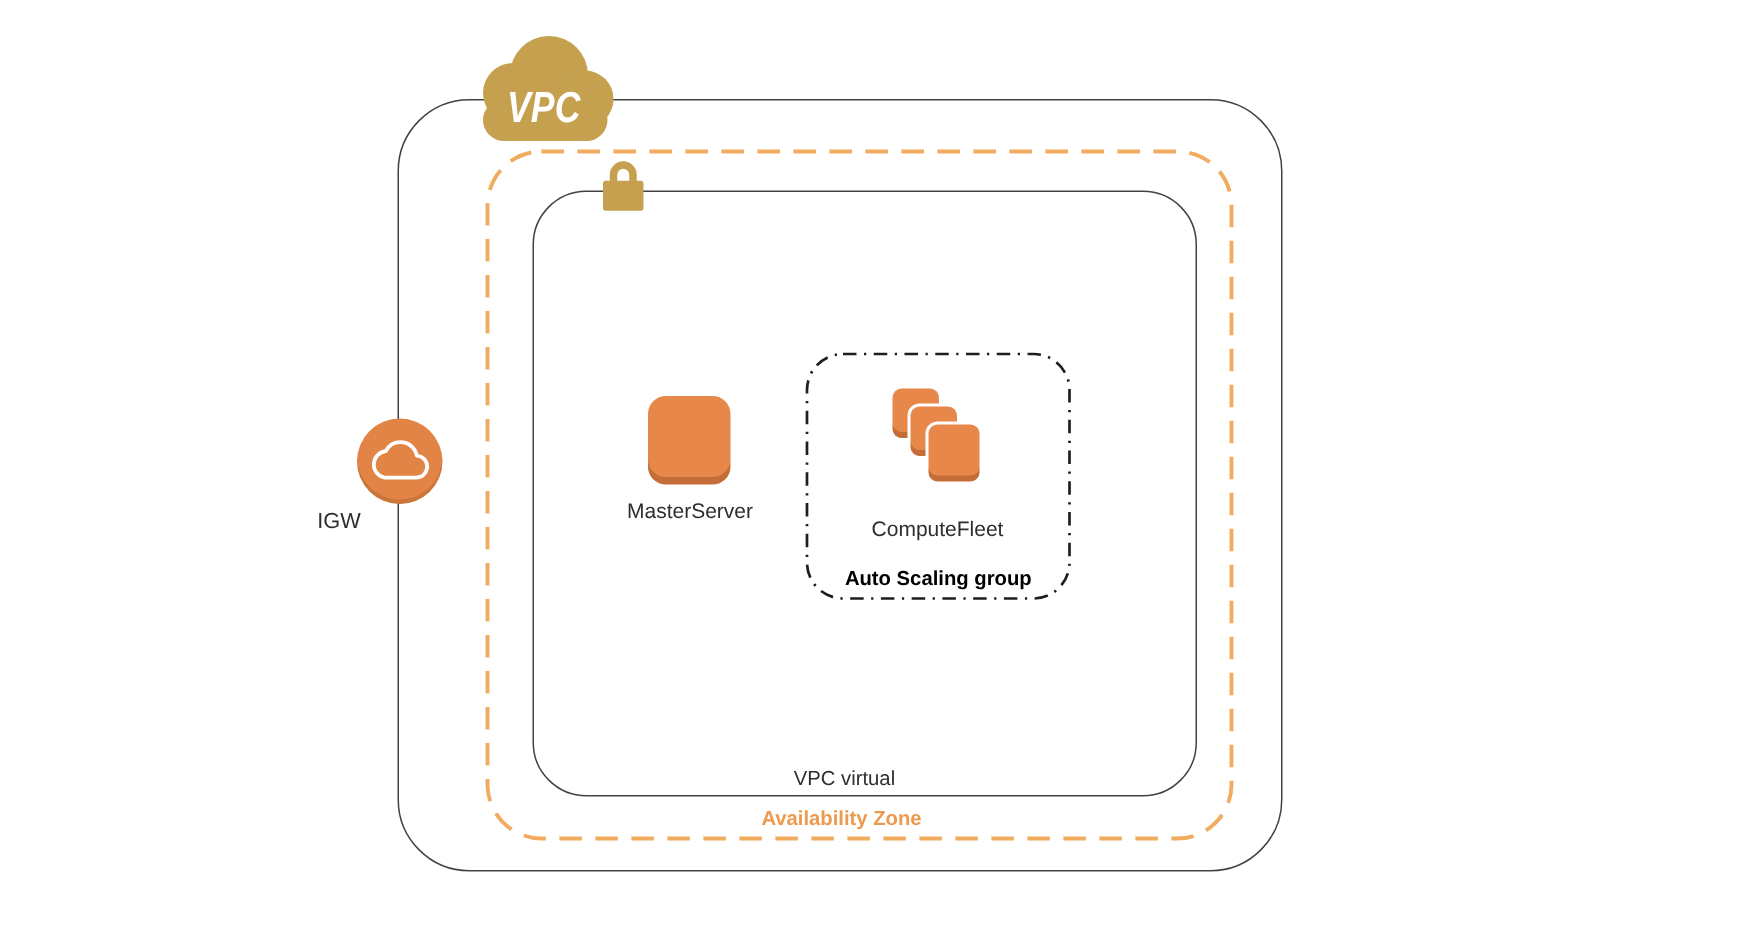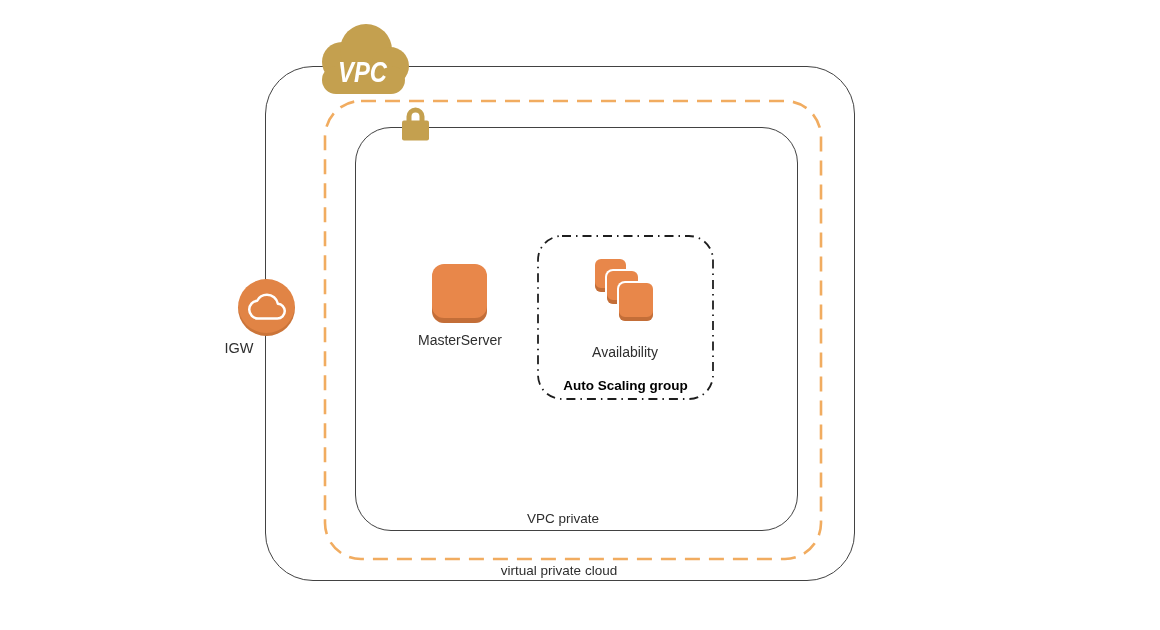--- a/index.html
+++ b/index.html
@@ -53,21 +53,21 @@
   .fleet-square {
     background:#E8874A; border-radius:6px;
     box-shadow: 0 0 0 2px #ffffff, inset 0 -4px 0 rgba(150,80,35,.45);
   }
   .fleet-back  { left:595px; top:259px; width:31px; height:33px; }
   .fleet-mid   { left:607px; top:271px; width:31px; height:33px; }
   .fleet-front { left:619px; top:283px; width:34px; height:38px; }
 
   
   .lbl { color:#2e2e2e; text-align:center; line-height:1.1; }
-  .igw-label       { left:204px; top:341px; width:70px;  font-size:14.5px; }
+  .igw-label       { left:191px; top:341px; width:70px;  font-size:14.5px; }
   .master-label    { left:395px; top:333px; width:130px; font-size:14px; }
   .fleet-label     { left:560px; top:345px; width:130px; font-size:14px; }
   .asg-label       { left:537px; top:379px; width:177px; font-size:13.5px; font-weight:bold; color:#000000; }
   .subnet-label    { left:483px; top:512px; width:160px; font-size:13.5px; }
   .az-label        { left:461px; top:539px; width:200px; font-size:13.5px; font-weight:bold; color:#EC9A4E; }
   .vpc-bottom-label{ left:459px; top:564px; width:200px; font-size:13.5px; }
 </style>
 </head>
 <body>
 
@@ -108,20 +108,20 @@
     </svg>
   </div>
   <div class="abs lbl igw-label">IGW</div>
 
   <div class="abs master-icon"></div>
   <div class="abs lbl master-label">MasterServer</div>
 
   <div class="abs fleet-square fleet-back"></div>
   <div class="abs fleet-square fleet-mid"></div>
   <div class="abs fleet-square fleet-front"></div>
-  <div class="abs lbl fleet-label">Availability</div>
+  <div class="abs lbl fleet-label">ComputeFleet</div>
 
   <div class="abs lbl asg-label">Auto Scaling group</div>
 
-  <div class="abs lbl subnet-label">VPC private</div>
-  <div class="abs lbl vpc-bottom-label">virtual private cloud</div>
+  <div class="abs lbl subnet-label">VPC virtual</div>
+  <div class="abs lbl az-label">Availability Zone</div>
 
 </div>
 
 </body></html>

